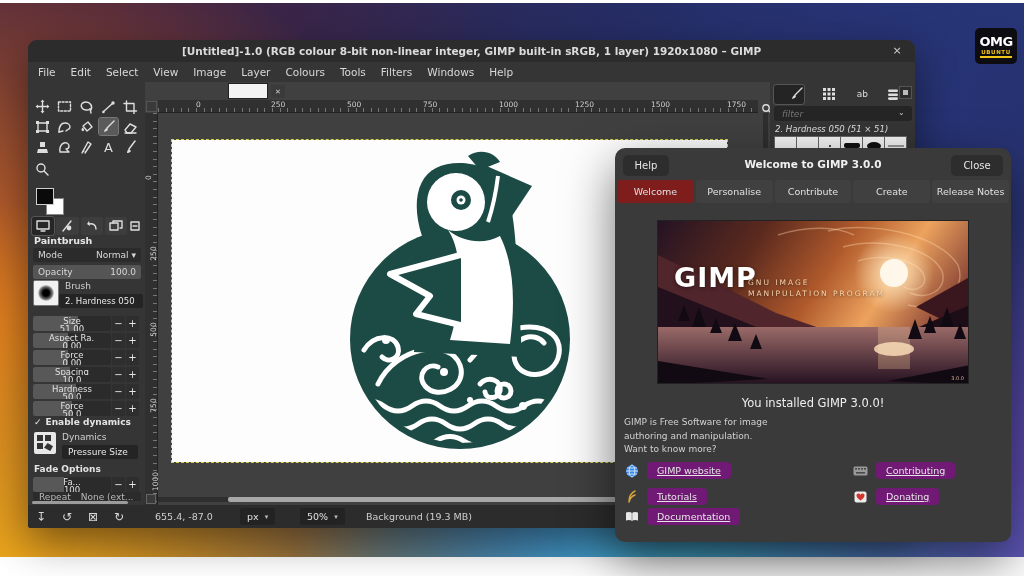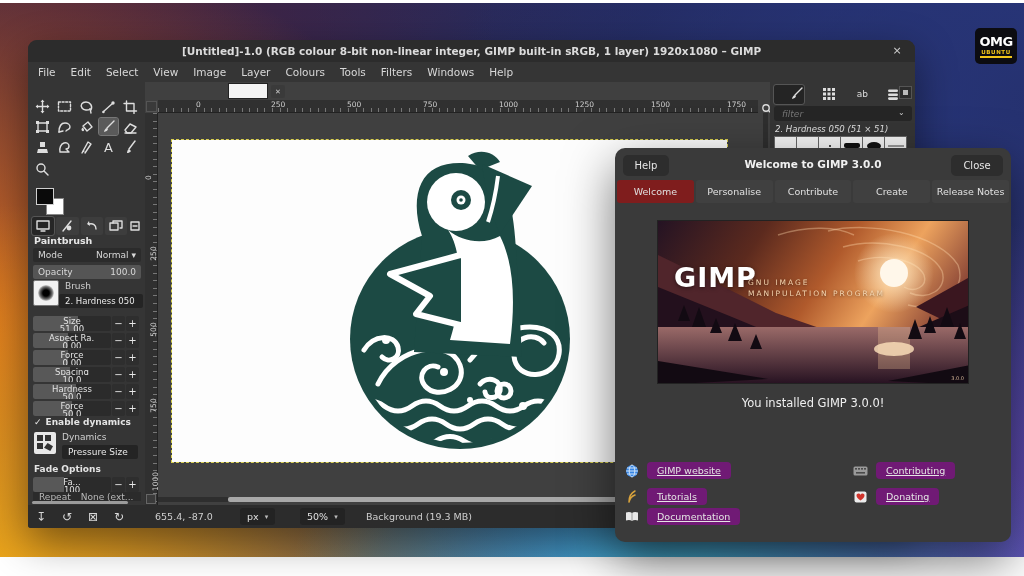--- a/index.html
+++ b/index.html
@@ -659,20 +659,24 @@
       <div id="splash-gimp">GIMP</div>
       <div id="splash-sub">
         <div>GNU IMAGE</div>
         <div>MANIPULATION PROGRAM</div>
       </div>
       <div id="splash-ver">3.0.0</div>
     </div>
 
     <div id="dlg-headline">You installed GIMP 3.0.0!</div>
 
+    <div class="dlg-col" id="dlg-col-left">
+      <div>GIMP is Free Software for image authoring and manipulation.</div>
+      <div>Want to know more?</div>
+    </div>
 
     <div class="link-row" style="left:9px; top:314px;">
       <span class="licon">
         <svg width="14" height="14">
             <circle cx="7" cy="7" r="6" style="fill:var(--globe-blue,#3584e4)"></circle>
             <g stroke="#cfe3f8" stroke-width="1" fill="none">
               <ellipse cx="7" cy="7" rx="2.8" ry="6"></ellipse>
               <path d="M1 7h12M2 4h10M2 10h10"></path>
             </g>
           </svg>

